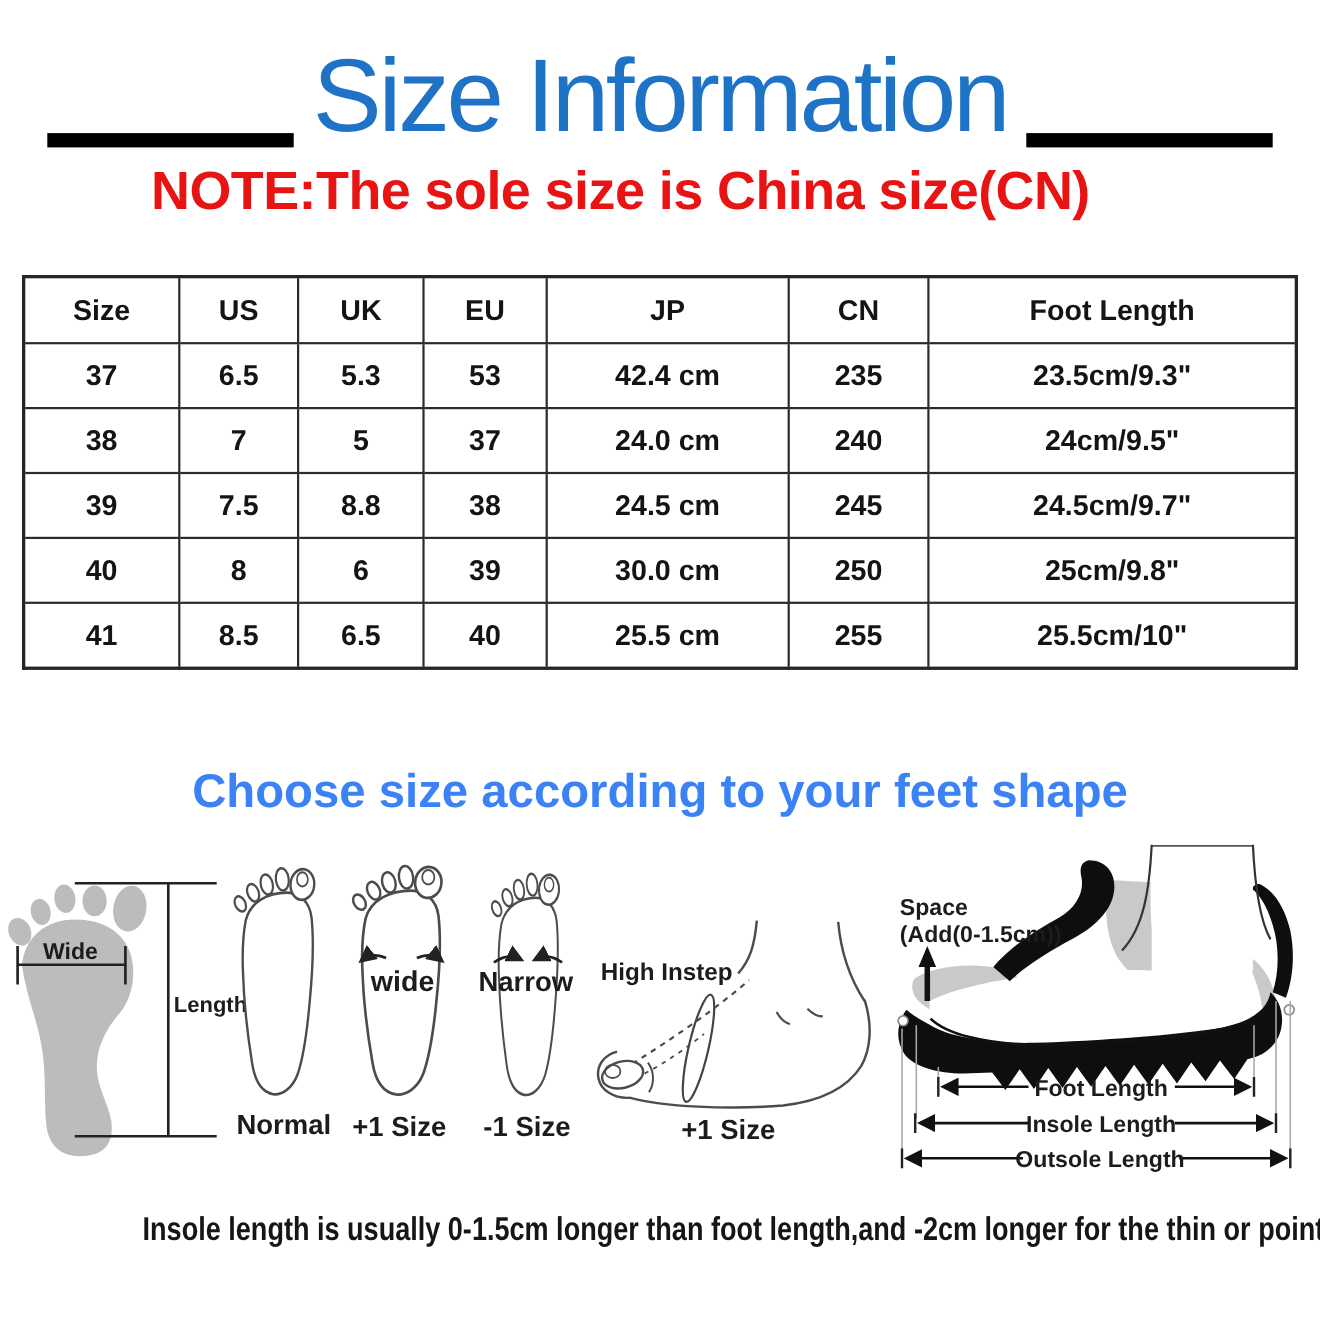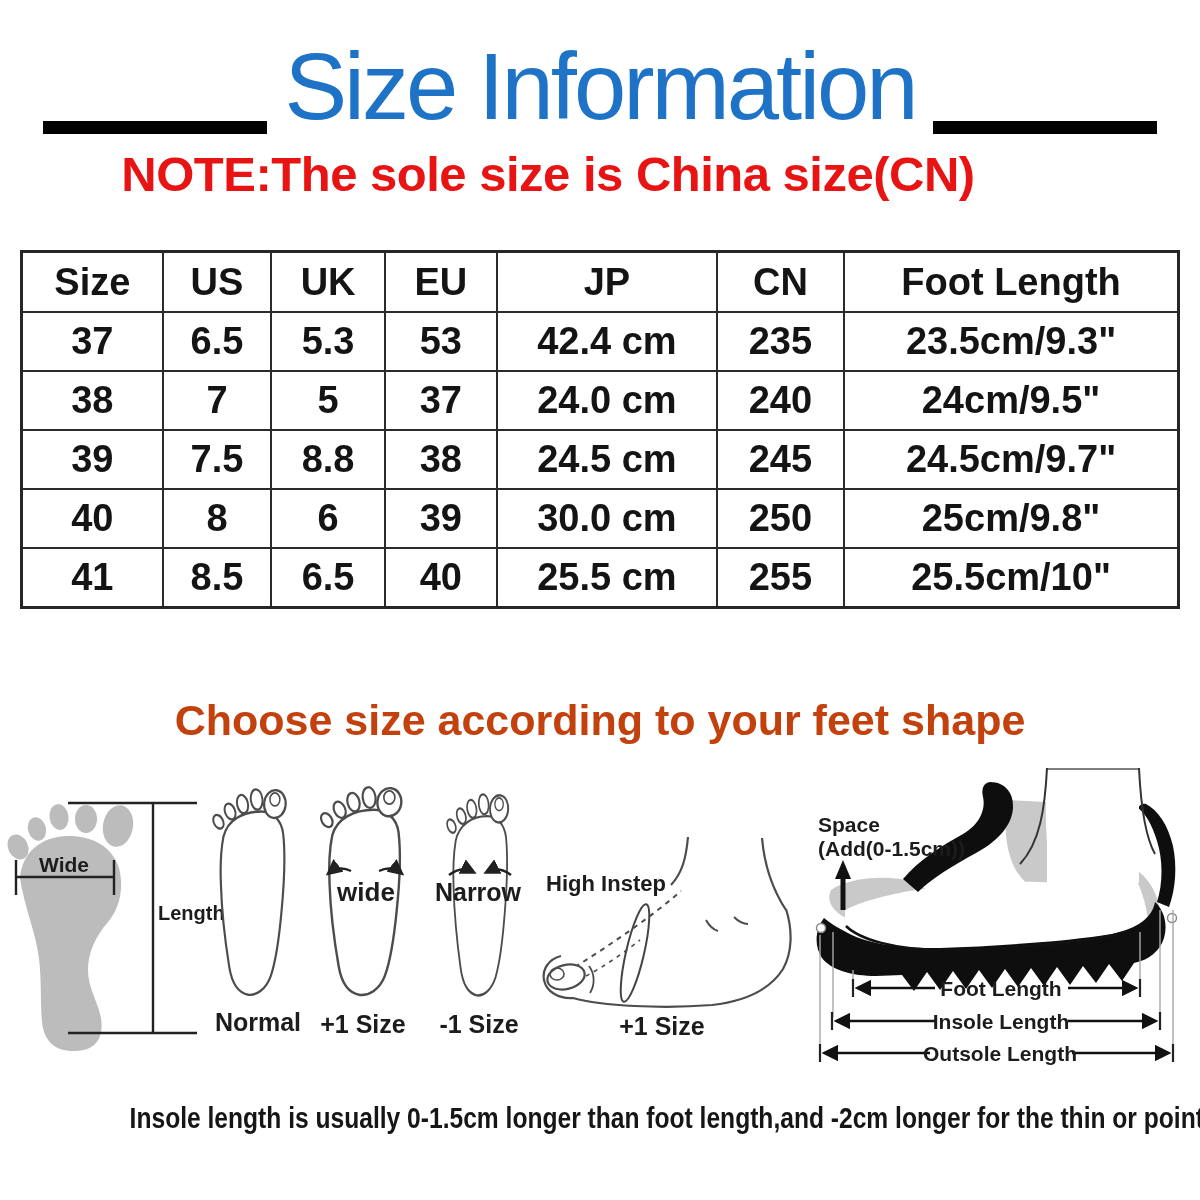--- a/index.html
+++ b/index.html
@@ -5,35 +5,35 @@
   html,body { margin:0; padding:0; background:#fff; }
   body { width:1200px; height:1200px; position:relative; overflow:hidden;
          font-family:"Liberation Sans", sans-serif; }
 
   .title-row { position:absolute; top:22px; left:0; width:1200px; height:112px;
                display:flex; align-items:flex-end; justify-content:center; gap:17px; }
   .title-bar { width:224px; height:13px; background:#000; flex:none; }
   .main-title { margin:0; font-size:94px; font-weight:400; letter-spacing:-3px;
                 color:#1e73c6; line-height:1; white-space:nowrap; }
 
-  .note-line { position:absolute; top:146px; left:0; width:1096px; text-align:center;
+  .note-line { position:absolute; top:146px; left:16px; width:1096px; text-align:center;
                font-size:49px; font-weight:700; letter-spacing:-0.5px; color:#e81414;
                white-space:nowrap; }
 
   table.size-table { position:absolute; top:250px; left:20px; width:1160px;
                      border-collapse:collapse; table-layout:fixed;
                      border:3px solid #262626; }
   .size-table th, .size-table td { border:2px solid #2b2b2b; text-align:center;
-                     vertical-align:middle; font-weight:700; font-size:38px;
+                     vertical-align:middle; font-weight:700; font-size:26px;
                      color:#141414; padding:0; height:57px; }
   .size-table thead th { height:58px; }
 
   .section-heading { position:absolute; top:696px; left:0; width:1200px;
                      text-align:center; font-size:43px; font-weight:700;
-                     color:#c2410c; white-space:nowrap; }
+                     color:#3b82f6; white-space:nowrap; }
 
   svg.diagrams { position:absolute; top:760px; left:0; }
   svg.diagrams text { font-family:"Liberation Sans", sans-serif; fill:#1c1c1c; }
   .cap { font-size:25px; font-weight:700; }
 
   .footer-note { position:absolute; top:1101px; left:0; width:1200px; text-align:center; }
   .footer-note span { display:inline-block; white-space:nowrap; font-size:30px;
                       font-weight:700; color:#161616; transform:scaleX(0.82);
                       transform-origin:center; }
 </style>

